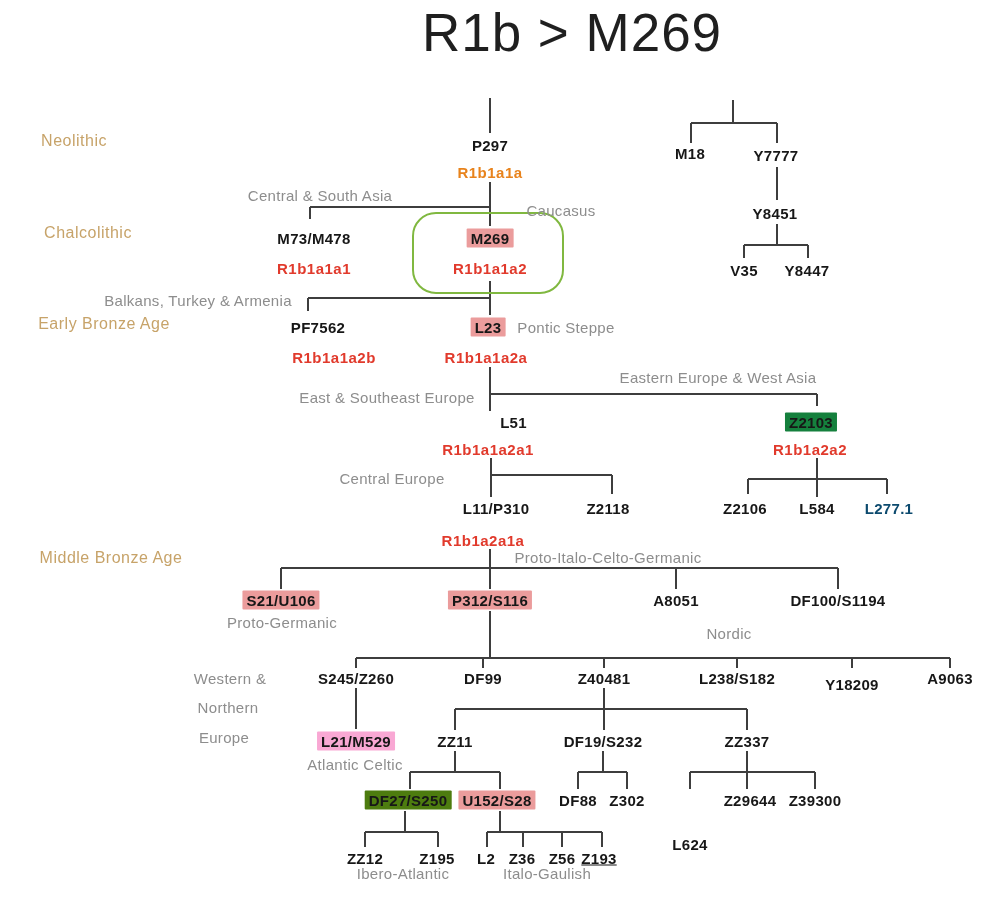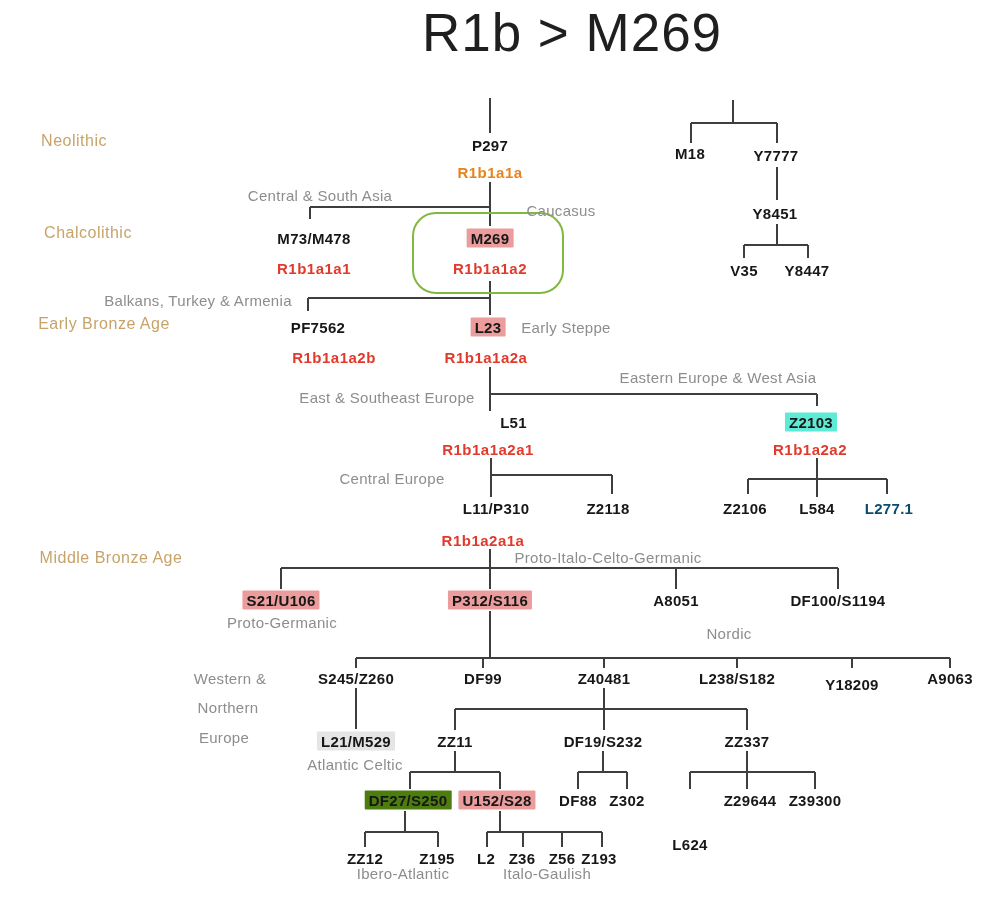--- a/index.html
+++ b/index.html
@@ -91,72 +91,72 @@
     </svg>
   <div id="green-box" class="green-box" style="left: 412px; top: 212px; width: 148px; height: 78px; border-radius: 24px; border-color: rgb(128, 184, 64);"></div>
   <div id="labels">
       <div class="lbl era" style="left: 74px; top: 141px; color: rgb(199, 163, 105);">Neolithic</div>
       <div class="lbl era" style="left: 88px; top: 233px; color: rgb(199, 163, 105);">Chalcolithic</div>
       <div class="lbl era" style="left: 104px; top: 324px; color: rgb(199, 163, 105);">Early Bronze Age</div>
       <div class="lbl era" style="left: 111px; top: 558px; color: rgb(199, 163, 105);">Middle Bronze Age</div>
       <div class="lbl ann" style="left: 320px; top: 195px; color: rgb(141, 141, 141);">Central &amp; South Asia</div>
       <div class="lbl ann" style="left: 561px; top: 210px; color: rgb(141, 141, 141);">Caucasus</div>
       <div class="lbl ann" style="left: 198px; top: 300px; color: rgb(141, 141, 141);">Balkans, Turkey &amp; Armenia</div>
-      <div class="lbl ann" style="left: 566px; top: 327px; color: rgb(141, 141, 141);">Early Steppe</div>
+      <div class="lbl ann" style="left: 566px; top: 327px; color: rgb(141, 141, 141);">Pontic Steppe</div>
       <div class="lbl ann" style="left: 718px; top: 377px; color: rgb(141, 141, 141);">Eastern Europe &amp; West Asia</div>
       <div class="lbl ann" style="left: 387px; top: 397px; color: rgb(141, 141, 141);">East &amp; Southeast Europe</div>
       <div class="lbl ann" style="left: 392px; top: 478px; color: rgb(141, 141, 141);">Central Europe</div>
       <div class="lbl ann" style="left: 608px; top: 557px; color: rgb(141, 141, 141);">Proto-Italo-Celto-Germanic</div>
       <div class="lbl ann" style="left: 282px; top: 622px; color: rgb(141, 141, 141);">Proto-Germanic</div>
       <div class="lbl ann" style="left: 729px; top: 633px; color: rgb(141, 141, 141);">Nordic</div>
       <div class="lbl ann" style="left: 230px; top: 678px; color: rgb(141, 141, 141);">Western &amp;</div>
       <div class="lbl ann" style="left: 228px; top: 707px; color: rgb(141, 141, 141);">Northern</div>
       <div class="lbl ann" style="left: 224px; top: 737px; color: rgb(141, 141, 141);">Europe</div>
       <div class="lbl ann" style="left: 355px; top: 764px; color: rgb(141, 141, 141);">Atlantic Celtic</div>
       <div class="lbl ann" style="left: 403px; top: 873px; color: rgb(141, 141, 141);">Ibero-Atlantic</div>
       <div class="lbl ann" style="left: 547px; top: 873px; color: rgb(141, 141, 141);">Italo-Gaulish</div>
       <div class="lbl node" style="left: 490px; top: 145px; color: rgb(23, 23, 23);">P297</div>
       <div class="lbl node" style="left: 314px; top: 238px; color: rgb(23, 23, 23);">M73/M478</div>
       <div class="lbl node hl" style="left: 490px; top: 238px; color: rgb(23, 23, 23); background: rgb(235, 156, 156);">M269</div>
       <div class="lbl node" style="left: 318px; top: 327px; color: rgb(23, 23, 23);">PF7562</div>
       <div class="lbl node hl" style="left: 488px; top: 327px; color: rgb(23, 23, 23); background: rgb(235, 156, 156);">L23</div>
       <div class="lbl node" style="left: 490px; top: 422px; color: rgb(23, 23, 23); padding-left: 47px;">L51</div>
-      <div class="lbl node hl" style="left: 811px; top: 422px; color: rgb(23, 23, 23); background: #5eead4;">Z2103</div>
+      <div class="lbl node hl" style="left: 811px; top: 422px; color: rgb(23, 23, 23); background: #15803d;">Z2103</div>
       <div class="lbl node" style="left: 496px; top: 508px; color: rgb(23, 23, 23);">L11/P310</div>
       <div class="lbl node" style="left: 608px; top: 508px; color: rgb(23, 23, 23);">Z2118</div>
       <div class="lbl node" style="left: 745px; top: 508px; color: rgb(23, 23, 23);">Z2106</div>
       <div class="lbl node" style="left: 817px; top: 508px; color: rgb(23, 23, 23);">L584</div>
       <div class="lbl node" style="left: 889px; top: 508px; color: #0c4a6e;">L277.1</div>
       <div class="lbl node hl" style="left: 281px; top: 600px; color: rgb(23, 23, 23); background: rgb(235, 156, 156);">S21/U106</div>
       <div class="lbl node hl" style="left: 490px; top: 600px; color: rgb(23, 23, 23); background: rgb(235, 156, 156);">P312/S116</div>
       <div class="lbl node" style="left: 676px; top: 600px; color: rgb(23, 23, 23);">A8051</div>
       <div class="lbl node" style="left: 838px; top: 600px; color: rgb(23, 23, 23);">DF100/S1194</div>
       <div class="lbl node" style="left: 356px; top: 678px; color: rgb(23, 23, 23);">S245/Z260</div>
       <div class="lbl node" style="left: 483px; top: 678px; color: rgb(23, 23, 23);">DF99</div>
       <div class="lbl node" style="left: 604px; top: 678px; color: rgb(23, 23, 23);">Z40481</div>
       <div class="lbl node" style="left: 737px; top: 678px; color: rgb(23, 23, 23);">L238/S182</div>
       <div class="lbl node" style="left: 852px; top: 678px; color: rgb(23, 23, 23); margin-top: 6px;">Y18209</div>
       <div class="lbl node" style="left: 950px; top: 678px; color: rgb(23, 23, 23);">A9063</div>
-      <div class="lbl node hl" style="left: 356px; top: 741px; color: rgb(23, 23, 23); background: #e5e5e5;">L21/M529</div>
+      <div class="lbl node hl" style="left: 356px; top: 741px; color: rgb(23, 23, 23); background: #f9a8d4;">L21/M529</div>
       <div class="lbl node" style="left: 455px; top: 741px; color: rgb(23, 23, 23);">ZZ11</div>
       <div class="lbl node" style="left: 603px; top: 741px; color: rgb(23, 23, 23);">DF19/S232</div>
       <div class="lbl node" style="left: 747px; top: 741px; color: rgb(23, 23, 23);">ZZ337</div>
       <div class="lbl node hl" style="left: 408px; top: 800px; color: rgb(23, 23, 23); background: #4d7c0f;">DF27/S250</div>
       <div class="lbl node hl" style="left: 497px; top: 800px; color: rgb(23, 23, 23); background: rgb(235, 156, 156);">U152/S28</div>
       <div class="lbl node" style="left: 578px; top: 800px; color: rgb(23, 23, 23);">DF88</div>
       <div class="lbl node" style="left: 627px; top: 800px; color: rgb(23, 23, 23);">Z302</div>
       <div class="lbl node" style="left: 690px; top: 800px; color: rgb(23, 23, 23); margin-top: 44px;">L624</div>
       <div class="lbl node" style="left: 750px; top: 800px; color: rgb(23, 23, 23);">Z29644</div>
       <div class="lbl node" style="left: 815px; top: 800px; color: rgb(23, 23, 23);">Z39300</div>
       <div class="lbl node" style="left: 365px; top: 858px; color: rgb(23, 23, 23);">ZZ12</div>
       <div class="lbl node" style="left: 437px; top: 858px; color: rgb(23, 23, 23);">Z195</div>
       <div class="lbl node" style="left: 486px; top: 858px; color: rgb(23, 23, 23);">L2</div>
       <div class="lbl node" style="left: 522px; top: 858px; color: rgb(23, 23, 23);">Z36</div>
       <div class="lbl node" style="left: 562px; top: 858px; color: rgb(23, 23, 23);">Z56</div>
-      <div class="lbl node" style="left: 599px; top: 858px; color: rgb(23, 23, 23);">Z193</div>
+      <div class="lbl node" style="left: 599px; top: 858px; color: rgb(23, 23, 23); text-decoration: underline;">Z193</div>
       <div class="lbl node" style="left: 690px; top: 153px; color: rgb(23, 23, 23);">M18</div>
       <div class="lbl node" style="left: 776px; top: 155px; color: rgb(23, 23, 23);">Y7777</div>
       <div class="lbl node" style="left: 775px; top: 213px; color: rgb(23, 23, 23);">Y8451</div>
       <div class="lbl node" style="left: 744px; top: 270px; color: rgb(23, 23, 23);">V35</div>
       <div class="lbl node" style="left: 807px; top: 270px; color: rgb(23, 23, 23);">Y8447</div>
       <div class="lbl hap" style="left: 490px; top: 172px; color: rgb(232, 131, 28);">R1b1a1a</div>
       <div class="lbl hap" style="left: 314px; top: 268px; color: rgb(225, 58, 44);">R1b1a1a1</div>
       <div class="lbl hap" style="left: 490px; top: 268px; color: rgb(225, 58, 44);">R1b1a1a2</div>
       <div class="lbl hap" style="left: 334px; top: 357px; color: rgb(225, 58, 44);">R1b1a1a2b</div>
       <div class="lbl hap" style="left: 486px; top: 357px; color: rgb(225, 58, 44);">R1b1a1a2a</div>

